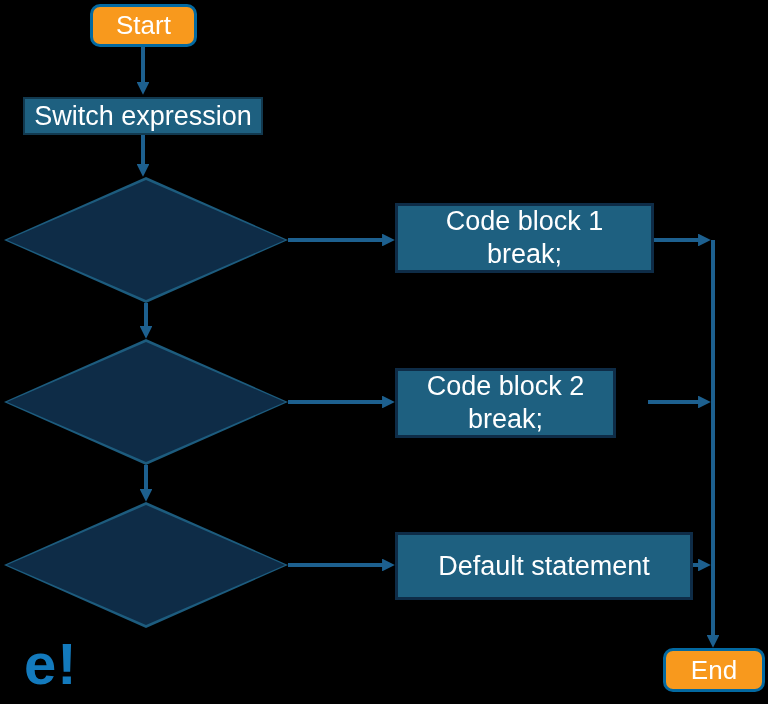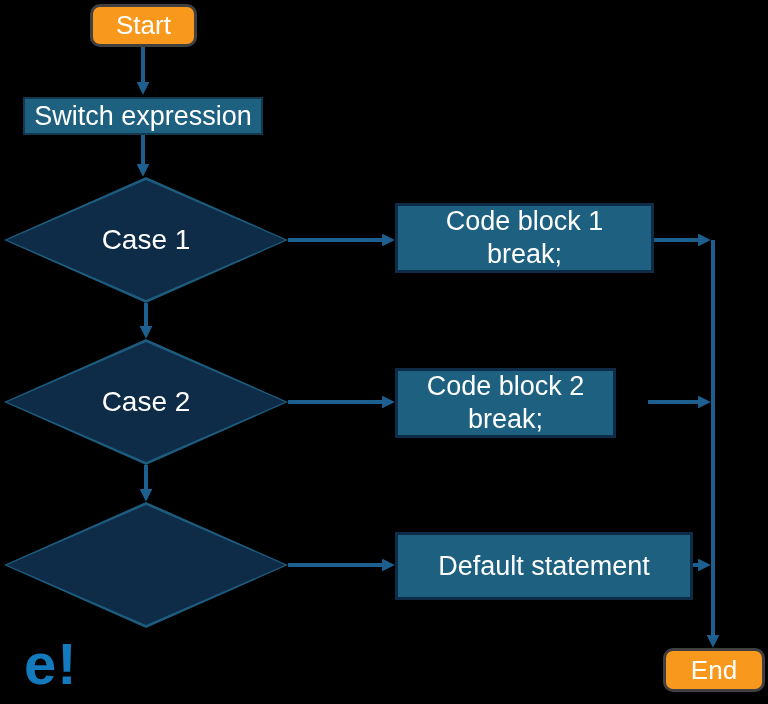--- a/index.html
+++ b/index.html
@@ -14,21 +14,21 @@
   .arrows{position:absolute;left:0;top:0;width:768px;height:704px;}
 
   .node{
     position:absolute;
     display:flex;align-items:center;justify-content:center;
     text-align:center;
     box-sizing:border-box;
   }
   .terminator{
     background:#F8991D;
-    border:3px solid #404040;
+    border:3px solid #0369a1;
     border-radius:10px;
     font-size:26px;
   }
   .process{
     background:#1E6080;
     border:3px solid #0E2C47;
     font-size:27px;
     line-height:33px;
     justify-content:center;
   }
@@ -85,26 +85,24 @@
   <div class="node terminator" style="left:90px;top:4px;width:107px;height:43px;">
     <span>Start</span>
   </div>
 
   <div class="node process thinborder" style="left:23px;top:97px;width:240px;height:38px;">
     <span>Switch expression</span>
   </div>
 
   <div class="diamond" style="left:4px;top:177px;">
     <div class="diamond-fill"></div>
-    <span class="label">Case 1</span>
   </div>
 
   <div class="diamond" style="left:4px;top:339px;">
     <div class="diamond-fill"></div>
-    <span class="label">Case 2</span>
   </div>
 
   <div class="diamond" style="left:4px;top:502px;">
     <div class="diamond-fill"></div>
   </div>
 
   <div class="node process" style="left:395px;top:203px;width:259px;height:70px;">
     <span>
       <span style="display:block">Code block 1</span>
       <span style="display:block">break;</span>

